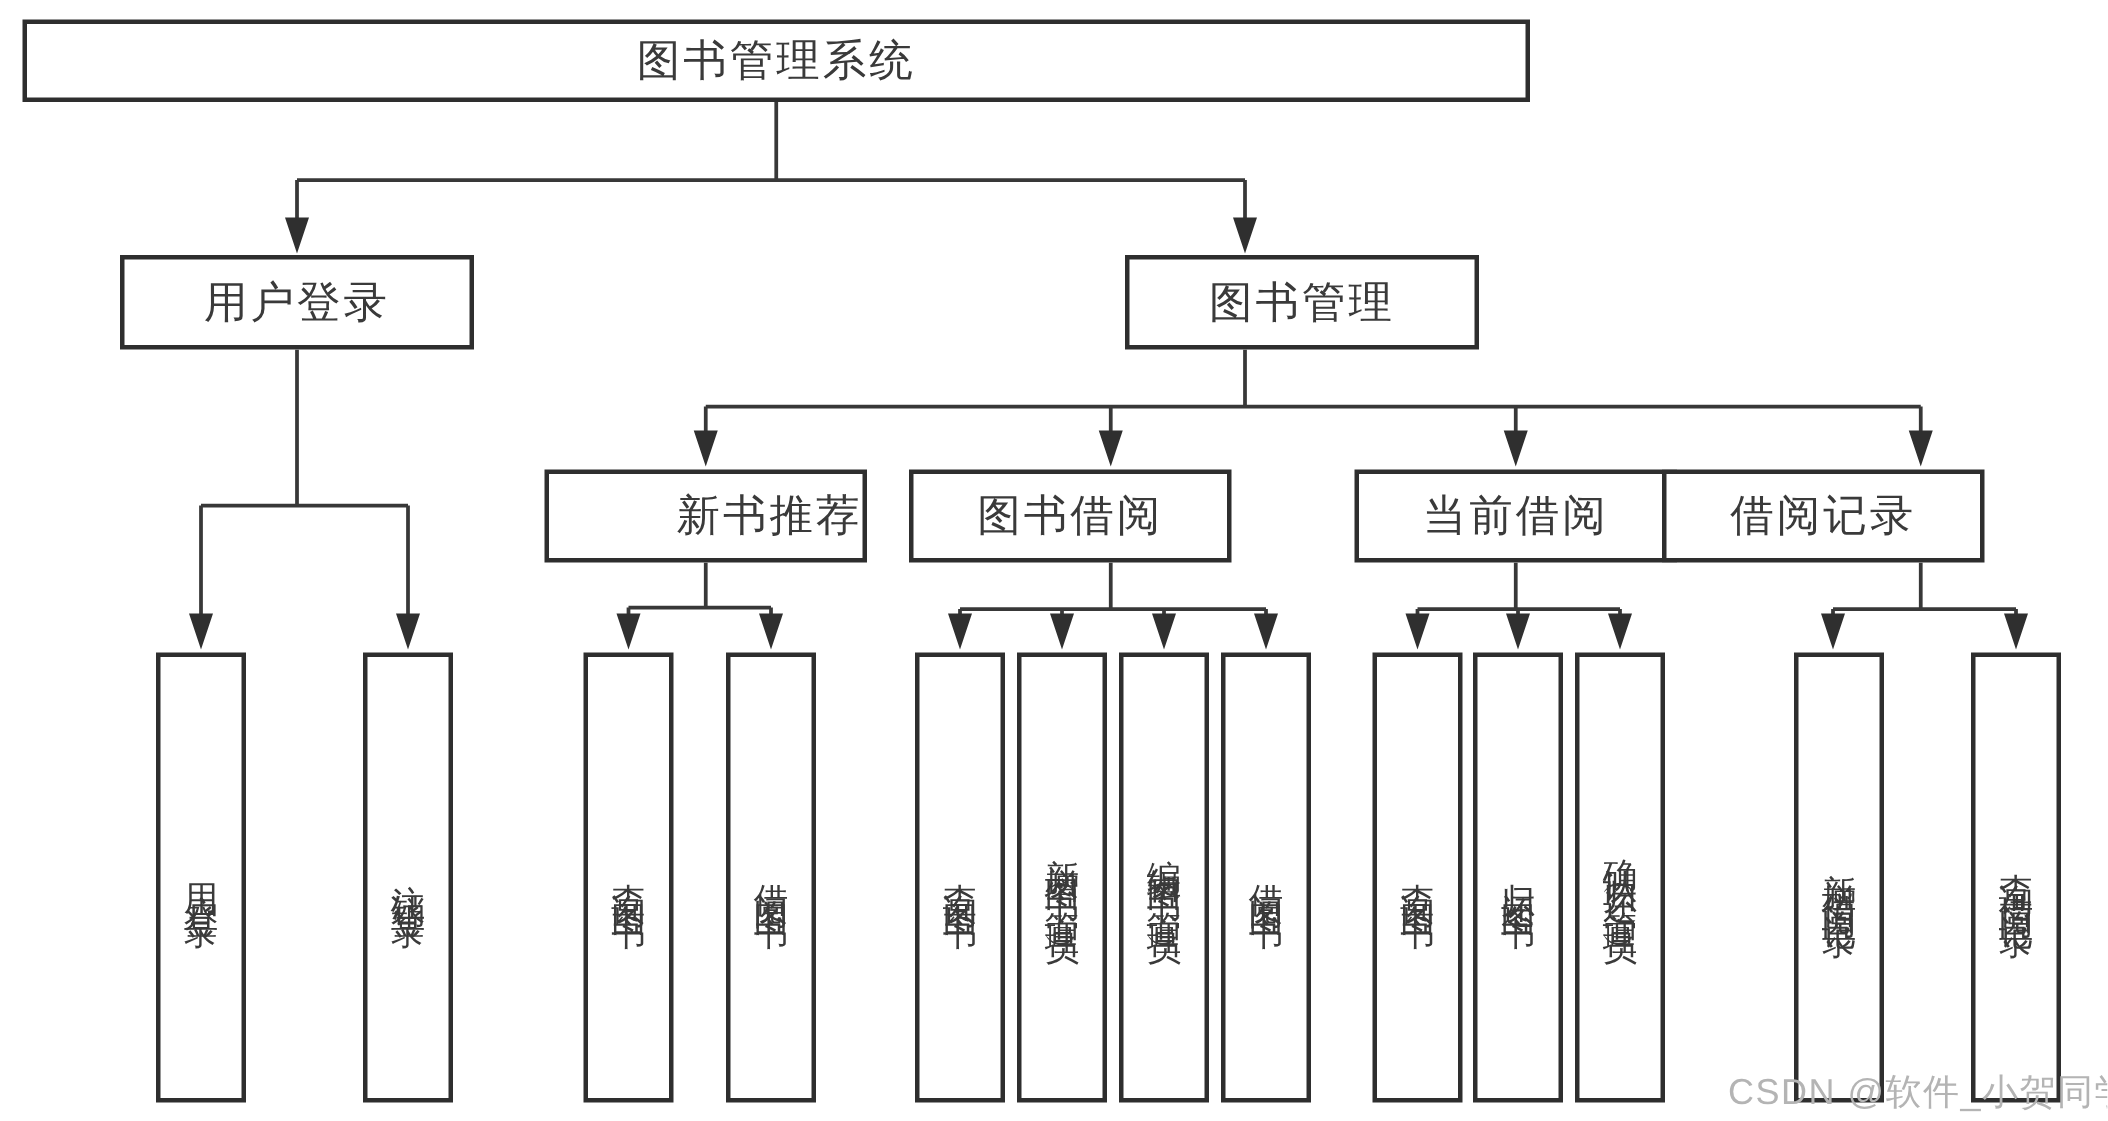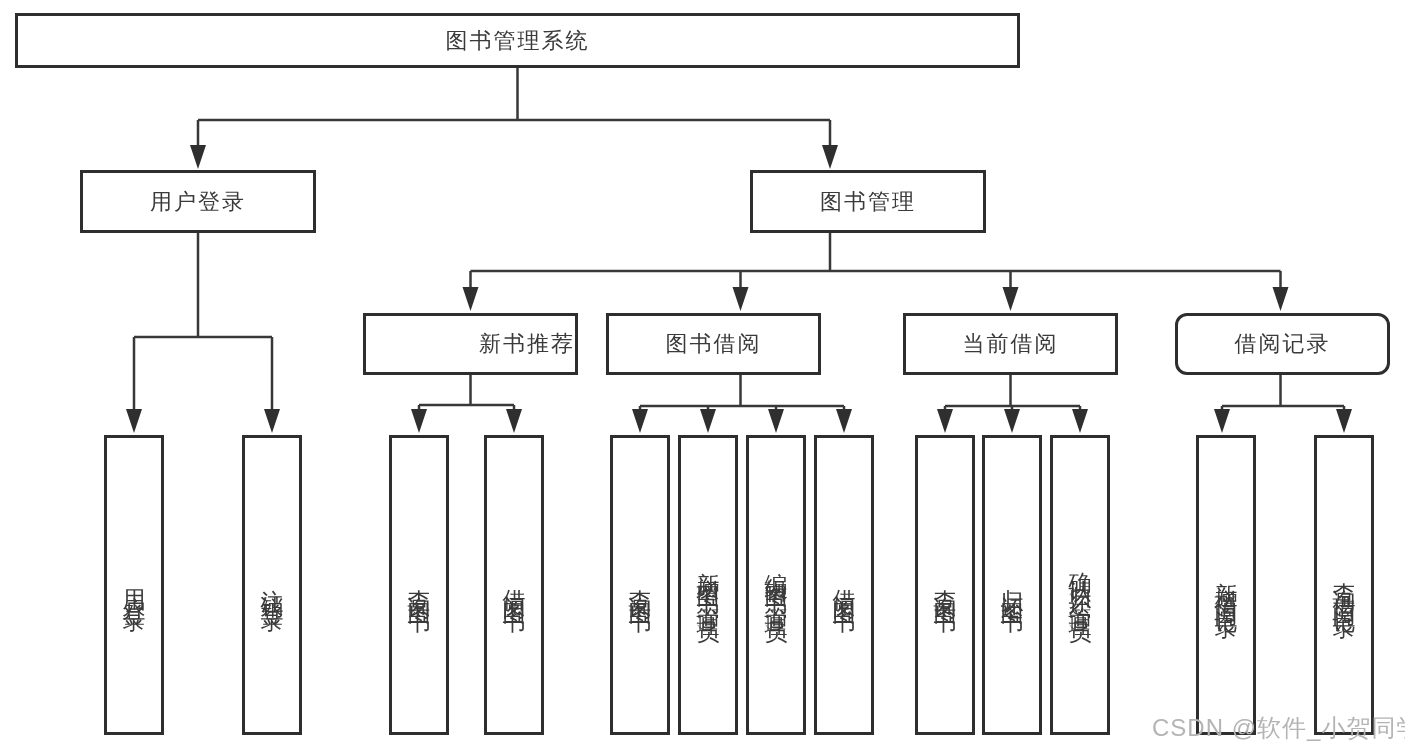--- a/index.html
+++ b/index.html
@@ -20,21 +20,21 @@
     position: absolute;
     box-sizing: border-box;
     border: 3px solid #2e2e2e;
     background: #ffffff;
     display: flex;
     align-items: center;
     justify-content: center;
     color: #3a3a3a;
   }
   .box .hlabel {
-    font-size: 22px;
+    font-size: 29px;
     letter-spacing: 2px;
     white-space: nowrap;
   }
   .leaf .vlabel {
     writing-mode: vertical-rl;
     text-orientation: mixed;
     font-size: 23px;
     letter-spacing: 7px;
     line-height: 1;
     white-space: nowrap;
@@ -42,21 +42,21 @@
   
   .n-root   { left: 15px;   top: 13px;  width: 1005px; height: 55px; }
   
   .n-login  { left: 80px;   top: 170px; width: 236px;  height: 63px; }
   .n-mgmt   { left: 712px;  top: 170px; width: 236px;  height: 63px; margin-left: 38px; }
   
   .lvl3     { top: 313px; width: 215px; height: 62px; }
   .n-rec    { left: 363px; justify-content: flex-end;  }
   .n-borrow { left: 606px;  }
   .n-current{ left: 903px;  }
-  .n-records{ left: 1175px; border-radius: 12px; }
+  .n-records{ left: 1108px; }
   
   .leaf     { top: 435px; width: 60px; height: 300px; }
   .lf-1  { left: 104px;  }
   .lf-2  { left: 242px;  }
   .lf-3  { left: 389px;  }
   .lf-4  { left: 484px;  }
   .lf-5  { left: 610px;  }
   .lf-6  { left: 678px;  }
   .lf-7  { left: 746px;  }
   .lf-8  { left: 814px;  }

